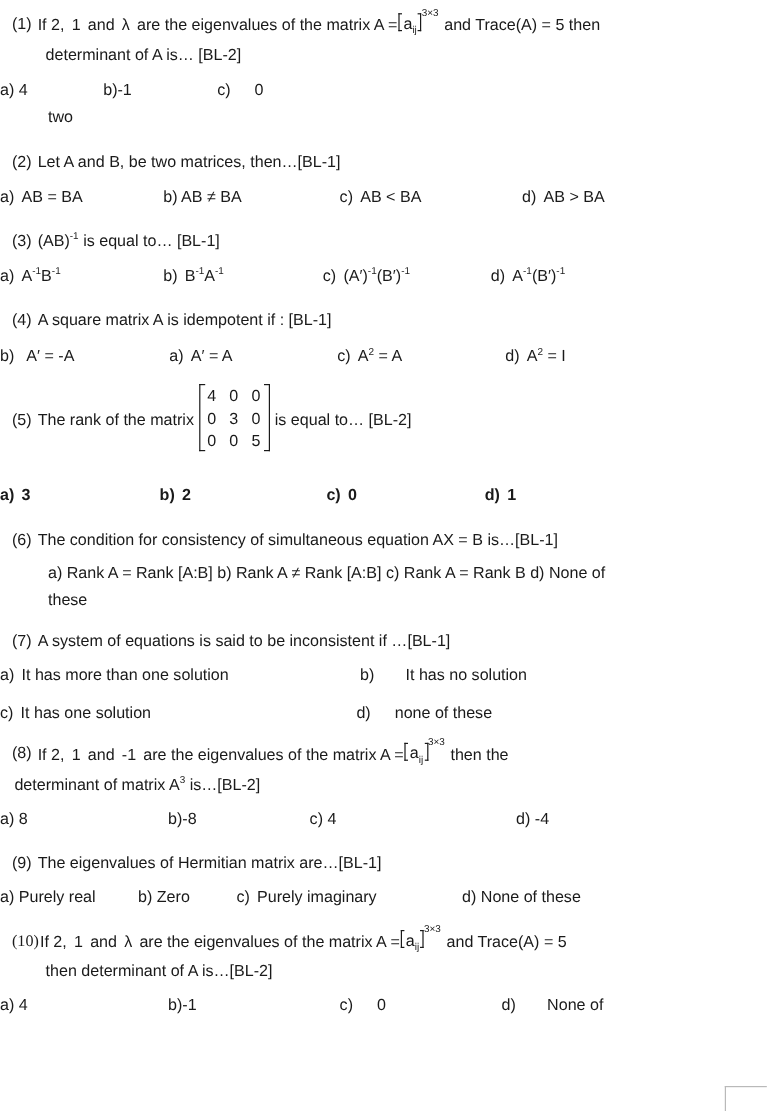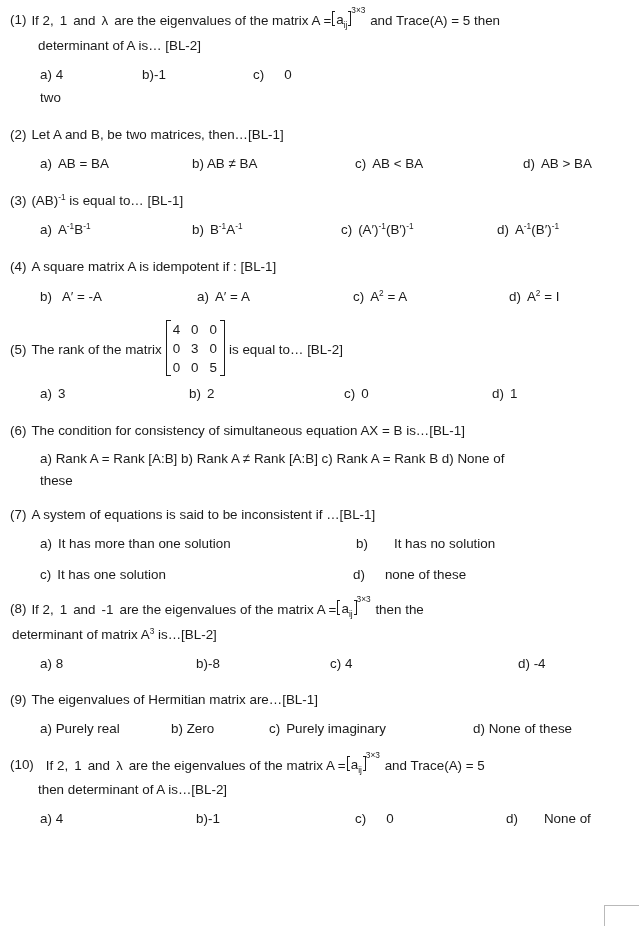--- a/index.html
+++ b/index.html
@@ -40,24 +40,22 @@
   .qtext {
     flex: 1 1 auto;
     white-space: normal;
   }
   .qcont {
     padding-left: 38px;
     line-height: 1.42;
   }
   .opts {
     display: flex;
-    padding-left: 40px;
     line-height: 1.5;
     white-space: nowrap;
-    gap: 16px;
   }
   .opts-wrap {
     padding-left: 40px;
     line-height: 1.5;
     padding-right: 16px;
   }
   .opt {
     flex: 0 0 auto;
   }
   sup {
@@ -222,21 +220,21 @@
                   <td>0</td>
                   <td>5</td>
                 </tr>
           </tbody>
             </table>
           <span class="brk-tall brk-r" style="margin-left:-6px;"></span>
         </span>
         <span>is equal to… [BL-2]</span>
       </span>
     </div>
-    <div class="opts" style="margin-top:6px;">
+    <div class="opts" style="margin-top:25px;font-weight:bold;">
       <span class="opt" style="width:133px;"><span>a)</span><span class="sp-md"></span><span>3</span></span>
       <span class="opt" style="width:139px;"><span>b)</span><span class="sp-md"></span><span>2</span></span>
       <span class="opt" style="width:132px;"><span>c)</span><span class="sp-md"></span><span>0</span></span>
       <span class="opt"><span>d)</span><span class="sp-md"></span><span>1</span></span>
     </div>
   </div>
 
   <div class="qblock" style="margin-top:17px;">
     <div class="qline">
       <span class="qnum">(6)</span>
@@ -296,21 +294,21 @@
     <div class="opts" style="margin-top:10px;">
       <span class="opt" style="width:115px;"><span>a)</span> <span>Purely real</span></span>
       <span class="opt" style="width:82px;"><span>b)</span> <span>Zero</span></span>
       <span class="opt" style="width:188px;"><span>c)</span><span class="sp-md"></span><span>Purely imaginary</span></span>
       <span class="opt"><span>d)</span> <span>None of these</span></span>
     </div>
   </div>
 
   <div class="qblock" style="margin-top:16px;">
     <div class="qline">
-      <span class="qnum" style="padding-right:12px;">(10)</span>
+      <span class="qnum" style="padding-right:1px;font-family:Liberation Serif, serif;">(10)</span>
       <span class="qtext">
         <span>If 2,</span><span class="sp-md"></span><span>1</span><span class="sp-md"></span><span>and</span><span class="sp-md"></span><span>λ</span><span class="sp-md"></span><span>are the eigenvalues of the matrix</span>
         <span>A =</span><span class="aij">
             <span class="bracket-l"></span>
             <span class="aij-body"><span>a</span><sub>ij</sub></span>
             <span class="bracket-r"></span>
             <sub>3×3</sub>
           </span>
         <span>and Trace(A) = 5</span>
       </span>

